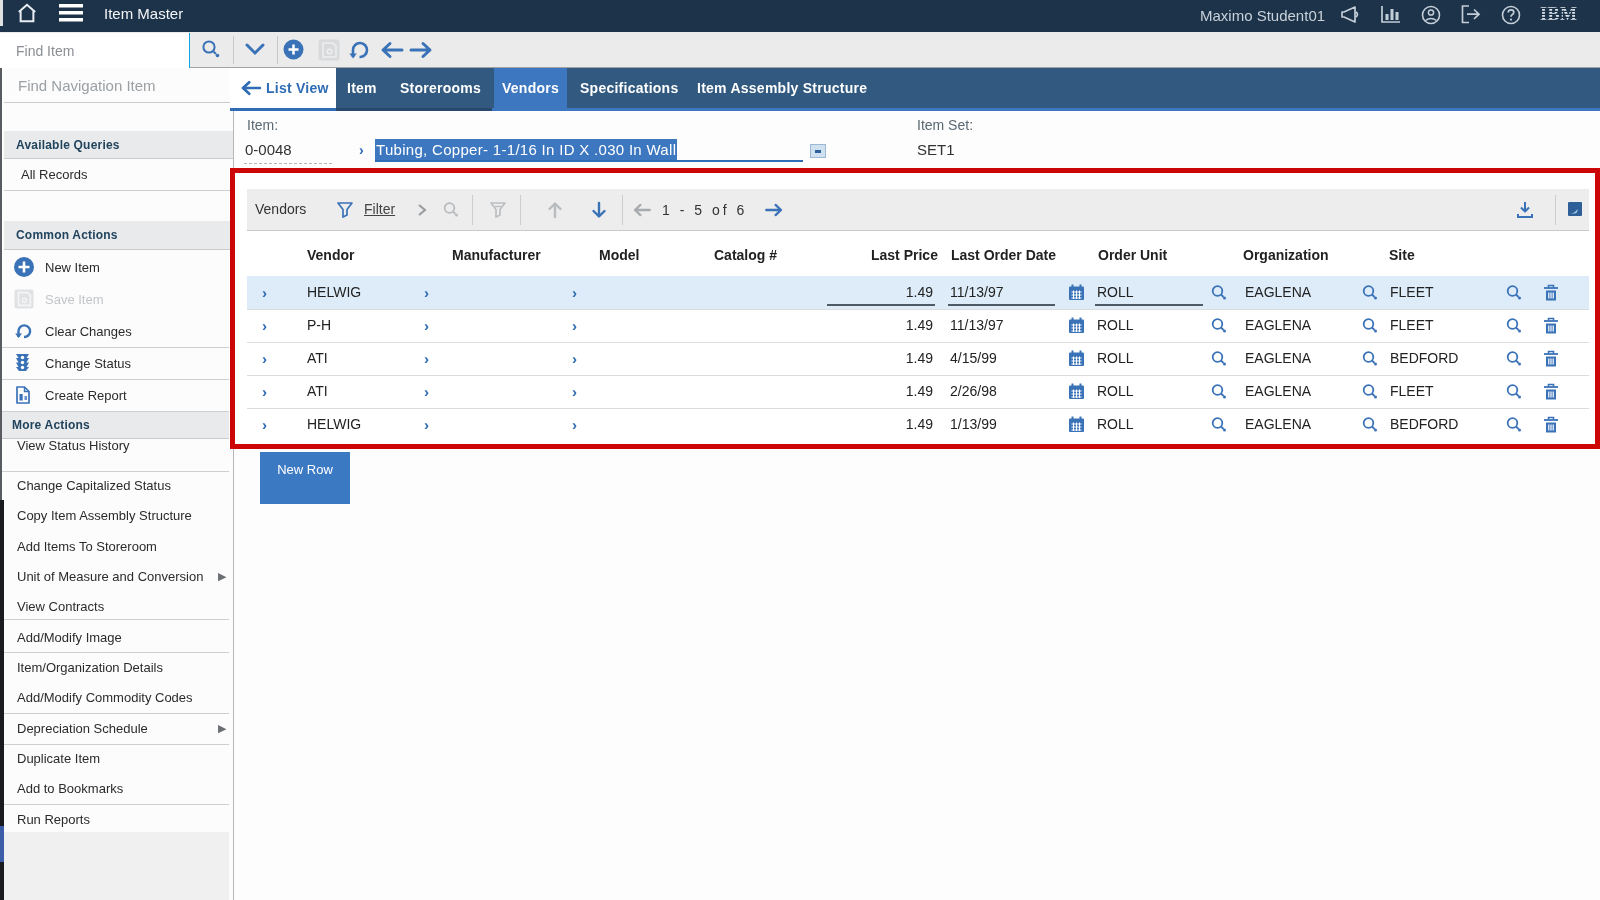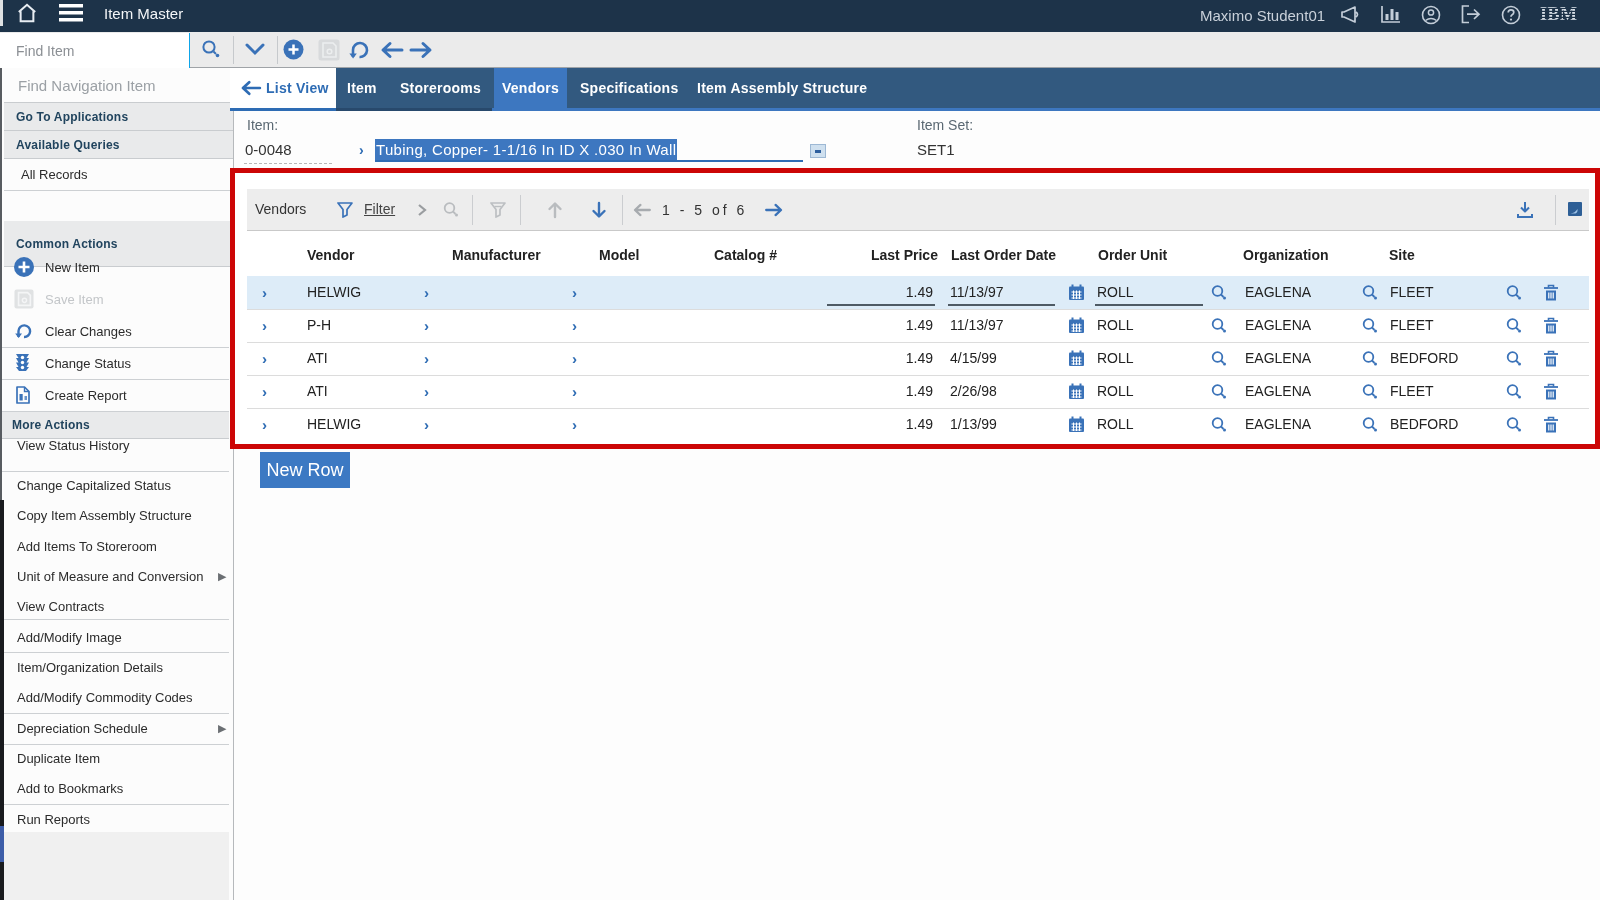--- a/index.html
+++ b/index.html
@@ -55,21 +55,21 @@
   #vtoolbar .filter { position:absolute; left:117px; top:0; line-height:41px; color:#444; font-size:14px; text-decoration:underline; }
   .pgtxt { position:absolute; color:#333; font-size:14px; letter-spacing:3px; }
 
   
   .thead { position:absolute; color:#222; font-size:14px; font-weight:bold; top:247px; }
   .trow { position:absolute; left:247px; width:1342px; height:33px; }
   .trow.hl { background:#ddecf8; }
   .trow .cell { position:absolute; top:0; height:33px; line-height:33px; font-size:14px; color:#222; }
   .rline { position:absolute; left:247px; width:1342px; height:1px; background:#dcdcdc; }
 
-  #newrow { position:absolute; left:260px; top:452px; width:90px; height:36px; background:#3c79c3; color:#fff; font-size:18px; text-align:center; line-height:36px; }
+  #newrow { position:absolute; left:260px; top:452px; width:90px; height:52px; background:#3c79c3; color:#fff; font-size:13px; text-align:center; line-height:36px; }
 
   .chev { color:#2e6cb4; font-weight:bold; }
   .trow .cell.chev { color:#2e6cb4; font-size:15px; }
 </style>
 </head>
 <body>
 
 <div id="topbar">
   <div id="leftnotch"></div>
   <svg class="abs" style="left:16px;top:3px" width="22" height="20" viewBox="0 0 24 22">
@@ -163,25 +163,24 @@
 <svg class="abs" style="left:380px;top:41px" width="24" height="18" viewBox="0 0 24 18">
   <path d="M22 9 H4 M10 2.5 L3 9 L10 15.5" fill="none" stroke="#3a72b8" stroke-width="3" stroke-linecap="round" stroke-linejoin="round"></path>
 </svg>
 
 <svg class="abs" style="left:409px;top:41px" width="24" height="18" viewBox="0 0 24 18">
   <path d="M2 9 H20 M14 2.5 L21 9 L14 15.5" fill="none" stroke="#3a72b8" stroke-width="3" stroke-linecap="round" stroke-linejoin="round"></path>
 </svg>
 
 <div id="sidebar">
   <div class="findnav">Find Navigation Item</div>
-  <div class="sechdr" style="top:35px; height:28px;">Go To Applications</div>
   <div class="sechdr" style="top:63px; height:28px;">Available Queries</div>
   <div class="sitem" style="top:91px; height:31px;">All Records</div>
   <div class="sline" style="top:122px"></div>
-  <div class="sechdr" style="top:153px; height:46px;">Common Actions</div>
+  <div class="sechdr" style="top:153px; height:29px;">Common Actions</div>
 </div>
 
 <div class="aitem" style="top:260px">New Item</div>
 <div class="aitem" style="top:292px; color:#c3c6c9;">Save Item</div>
 <div class="aitem" style="top:324px">Clear Changes</div>
 <div class="aitem" style="top:356px">Change Status</div>
 <div class="aitem" style="top:388px">Create Report</div>
 
 <svg class="abs" style="left:13px;top:256px" width="22" height="22" viewBox="0 0 22 22">
   <circle cx="11" cy="11" r="10" fill="#3a72b8"></circle>

